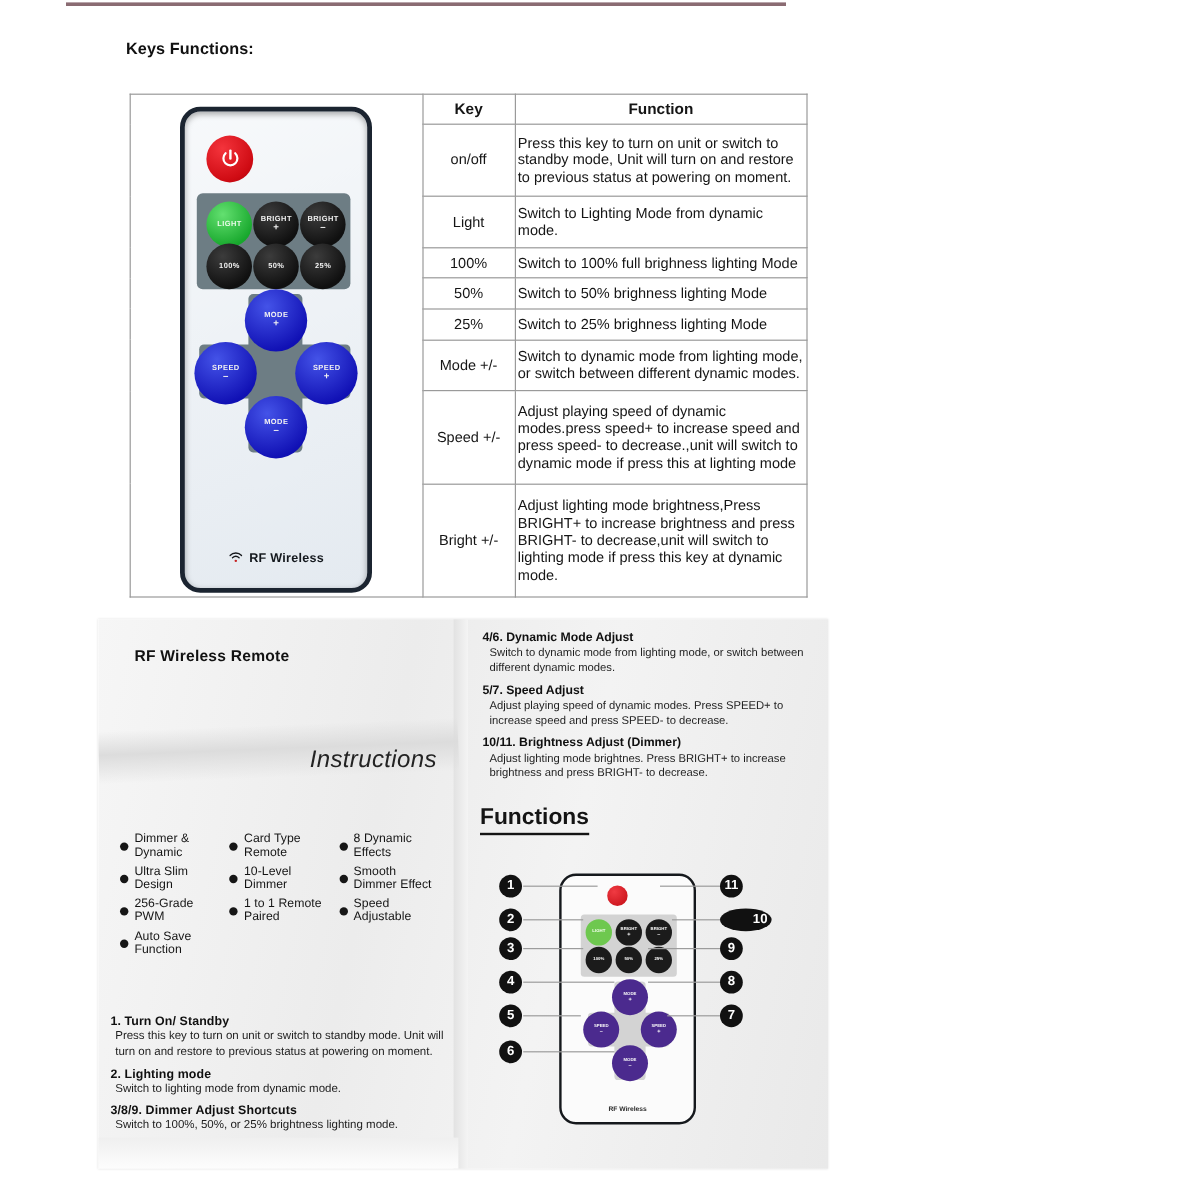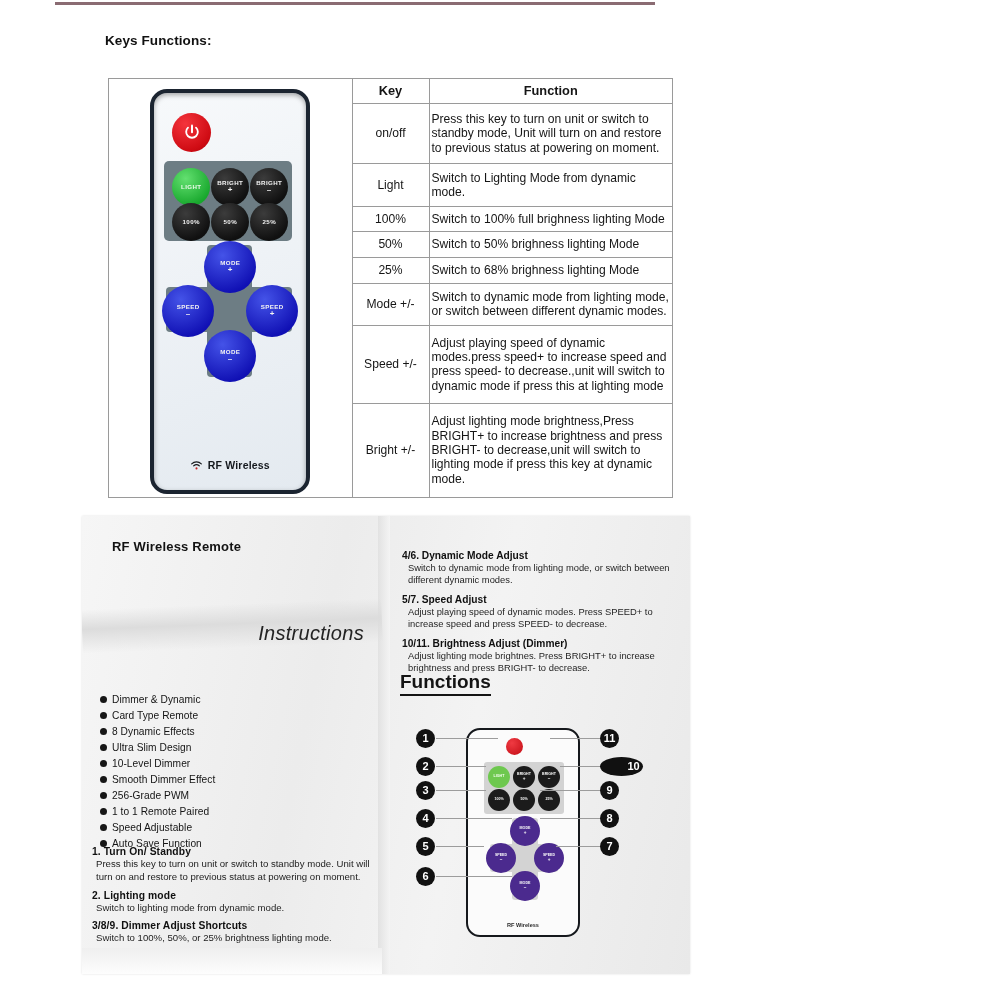--- a/index.html
+++ b/index.html
@@ -74,21 +74,21 @@
          background:linear-gradient(180deg,rgba(255,255,255,0) 0%,#dcdcdc 45%,rgba(255,255,255,0) 100%);
          transform:rotate(-2.2deg);}
   .brand{position:absolute;left:30px;top:23px;font-size:13px;font-weight:bold;
          color:#121212;letter-spacing:.2px;}
   .bigtitle{position:absolute;left:34px;top:50px;font-size:30px;font-weight:normal;
             color:#1b1b1b;letter-spacing:.4px;}
   .instr{position:absolute;right:18px;top:106px;font-size:20px;font-style:italic;
          color:#232323;letter-spacing:.3px;}
 
   .features{position:absolute;left:18px;top:178px;width:268px;
-            display:grid;grid-template-columns:1fr;column-gap:6px;row-gap:5px;}
+            display:grid;grid-template-columns:1fr 1fr 1fr;column-gap:6px;row-gap:5px;}
   .feat{display:flex;align-items:center;font-size:10.2px;color:#141414;letter-spacing:.05px;}
   .dot{width:7px;height:7px;border-radius:50%;background:#161616;margin-right:5px;flex:0 0 auto;}
 
   .numsec{position:absolute;left:10px;right:6px;}
   .nh{font-size:10.3px;font-weight:bold;color:#101010;margin:0 0 1px 0;letter-spacing:.1px;}
   .nb{font-size:9.6px;color:#1d1d1d;line-height:1.33;margin:0 0 6px 4px;}
 
   .rsec{position:absolute;left:12px;right:8px;}
   .rh{font-size:10.2px;font-weight:bold;color:#101010;margin:0 0 1px 0;}
   .rb{font-size:9.4px;color:#1f1f1f;line-height:1.32;margin:0 0 7px 6px;}
@@ -224,21 +224,21 @@
   <tr>
     <td class="col-key">100%</td>
     <td class="col-fn">Switch to 100% full brighness lighting Mode</td>
   </tr>
   <tr>
     <td class="col-key">50%</td>
     <td class="col-fn">Switch to 50% brighness lighting Mode</td>
   </tr>
   <tr>
     <td class="col-key">25%</td>
-    <td class="col-fn">Switch to 68% brighness lighting Mode</td>
+    <td class="col-fn">Switch to 25% brighness lighting Mode</td>
   </tr>
   <tr>
     <td class="col-key">Mode +/-</td>
     <td class="col-fn">Switch to dynamic mode from lighting mode, or switch between different dynamic modes.</td>
   </tr>
   <tr>
     <td class="col-key">Speed +/-</td>
     <td class="col-fn">Adjust playing speed of dynamic modes.press speed+ to increase speed and press speed- to decrease.,unit will switch to dynamic mode if press this at lighting mode</td>
   </tr>
   <tr>
@@ -303,21 +303,21 @@
       <p class="nb">Press this key to turn on unit or switch to standby mode. Unit will turn on and restore to previous status at powering on moment.</p>
       <p class="nh">2. Lighting mode</p>
       <p class="nb">Switch to lighting  mode from dynamic mode.</p>
       <p class="nh">3/8/9. Dimmer Adjust Shortcuts</p>
       <p class="nb">Switch to 100%, 50%, or 25%  brightness lighting mode.</p>
     </div>
     <div class="clip-bottom"></div>
   </div>
 
   <div class="leaf-r">
-    <div class="rsec" style="top:10px;margin-top:24px;">
+    <div class="rsec" style="top:10px;">
       <p class="rh">4/6. Dynamic Mode Adjust</p>
       <p class="rb">Switch to dynamic mode from lighting mode, or switch between different dynamic modes.</p>
       <p class="rh">5/7. Speed Adjust</p>
       <p class="rb">Adjust playing speed of dynamic modes. Press SPEED+ to increase speed and press SPEED- to decrease.</p>
       <p class="rh">10/11. Brightness Adjust (Dimmer)</p>
       <p class="rb">Adjust lighting mode brightnes. Press BRIGHT+ to increase brightness and press BRIGHT- to decrease.</p>
     </div>
 
     <div class="funch">Functions</div>
 

